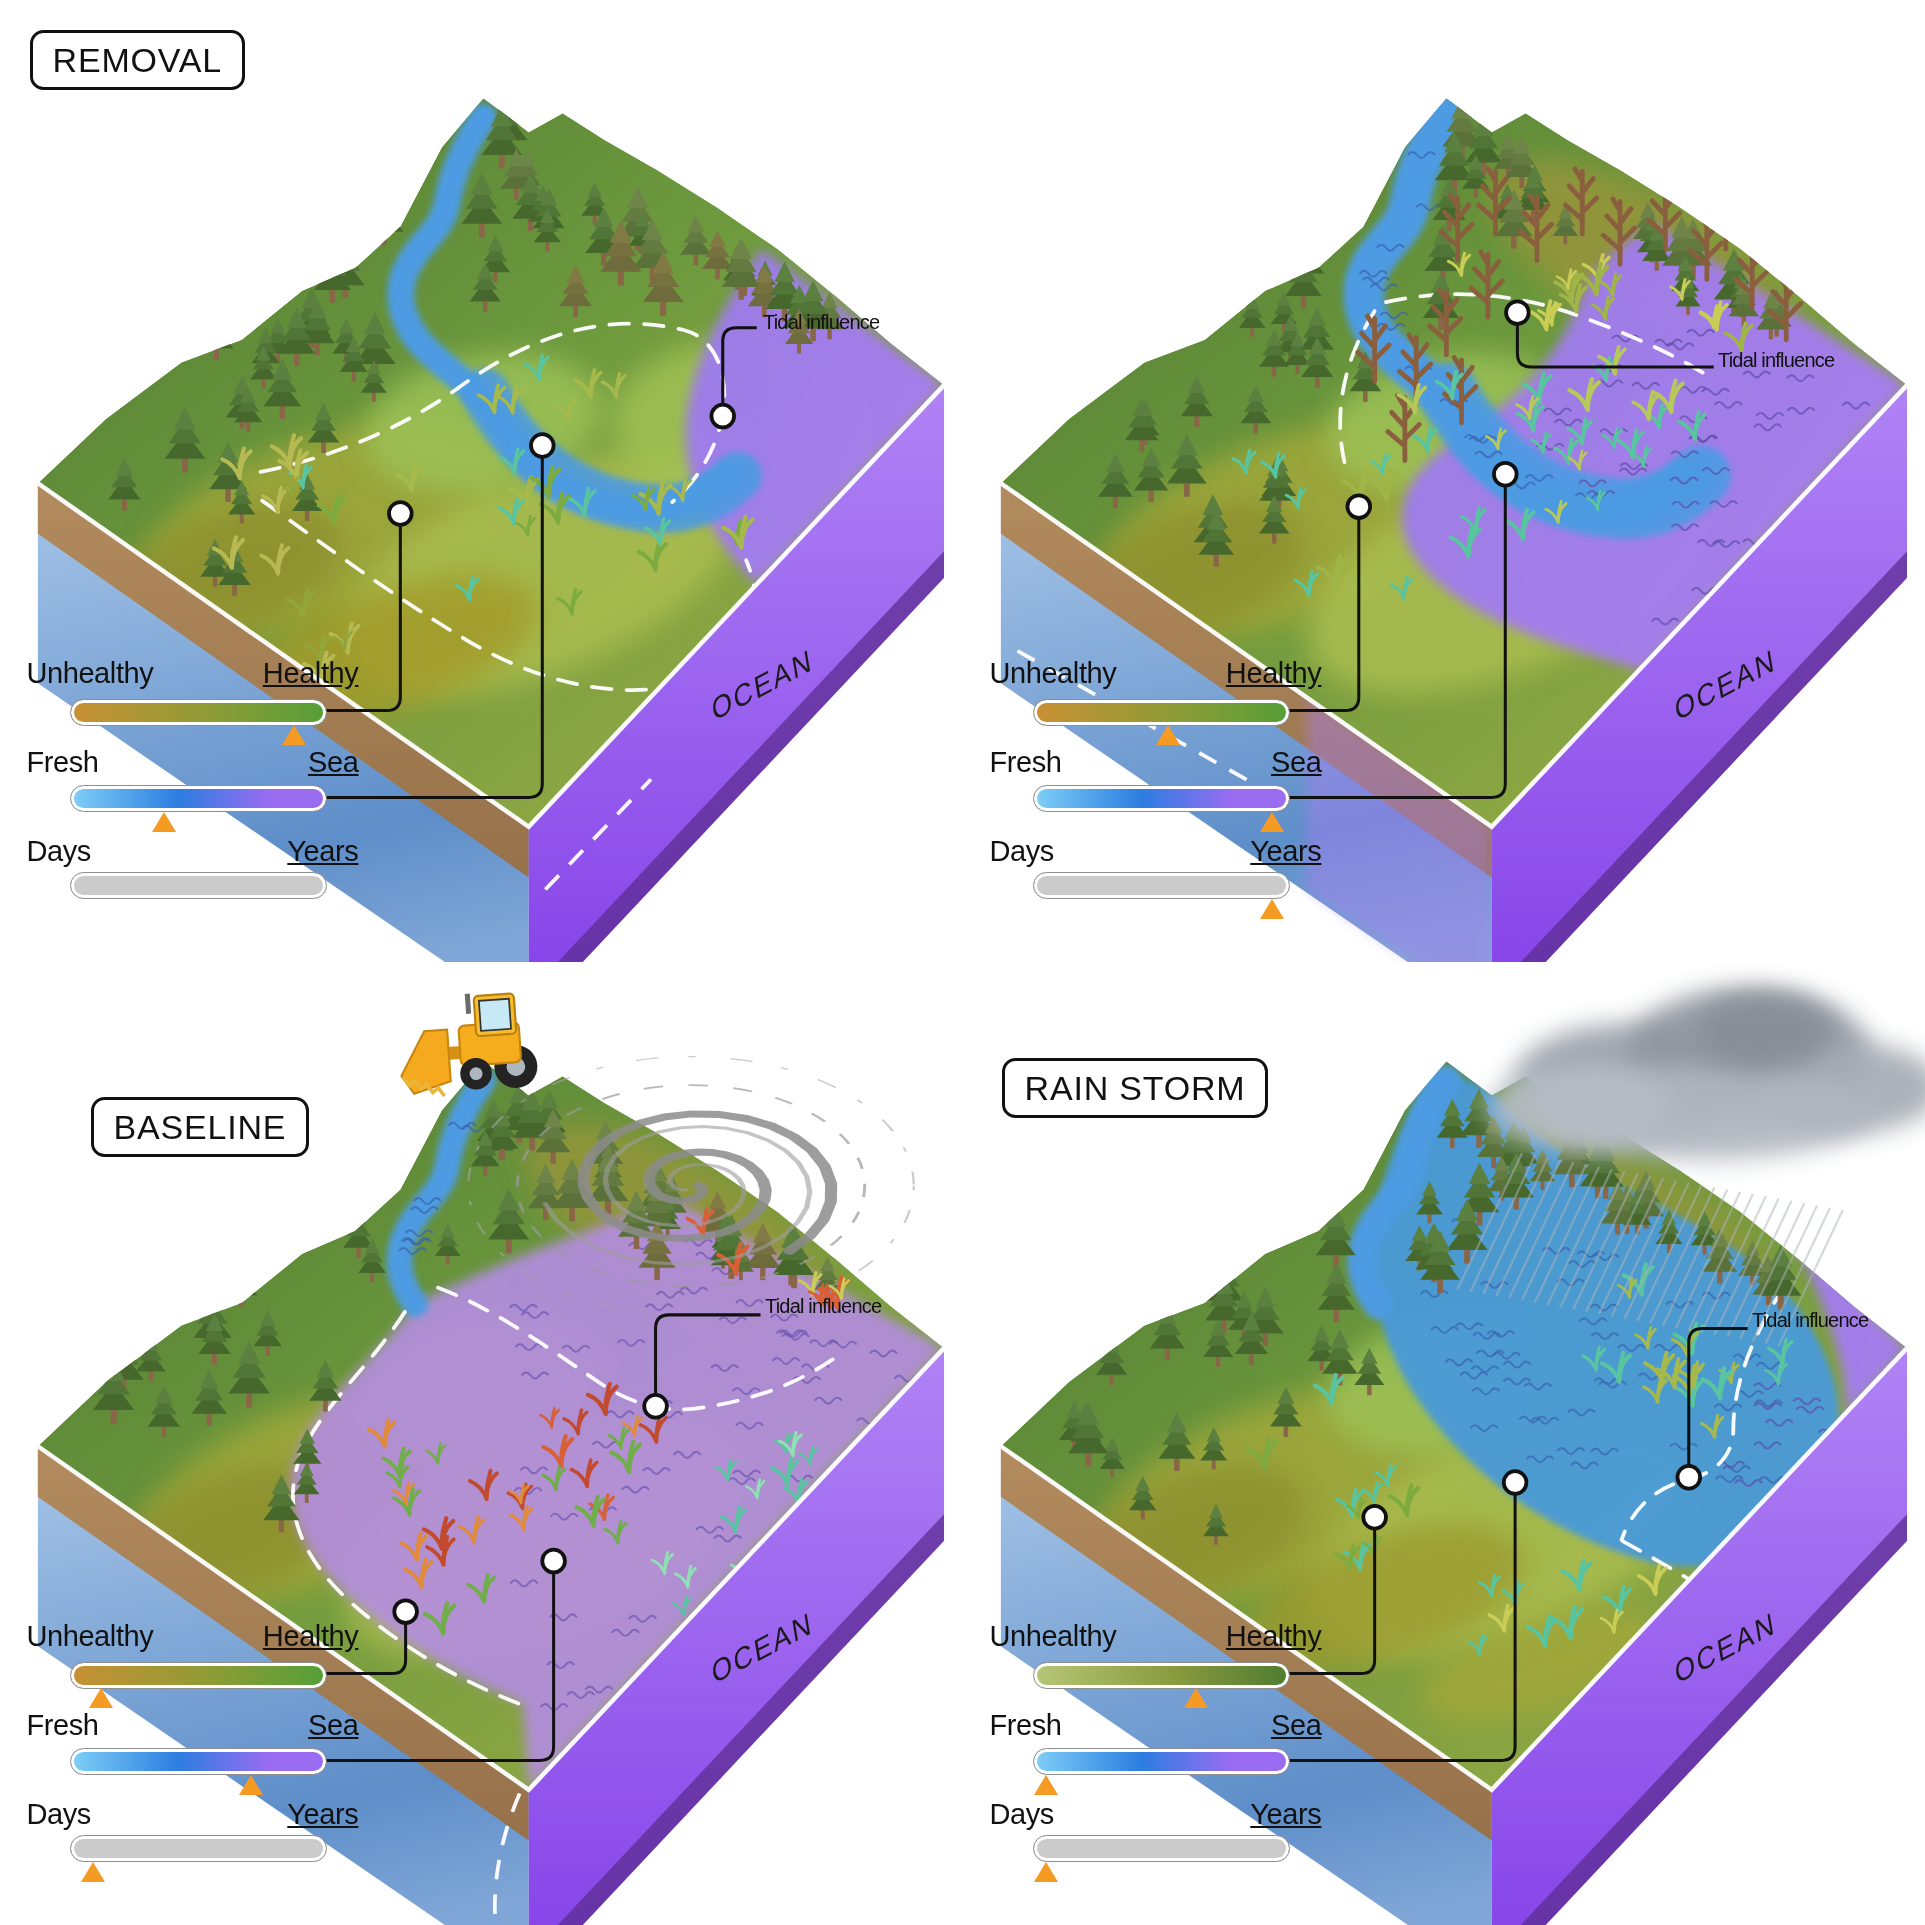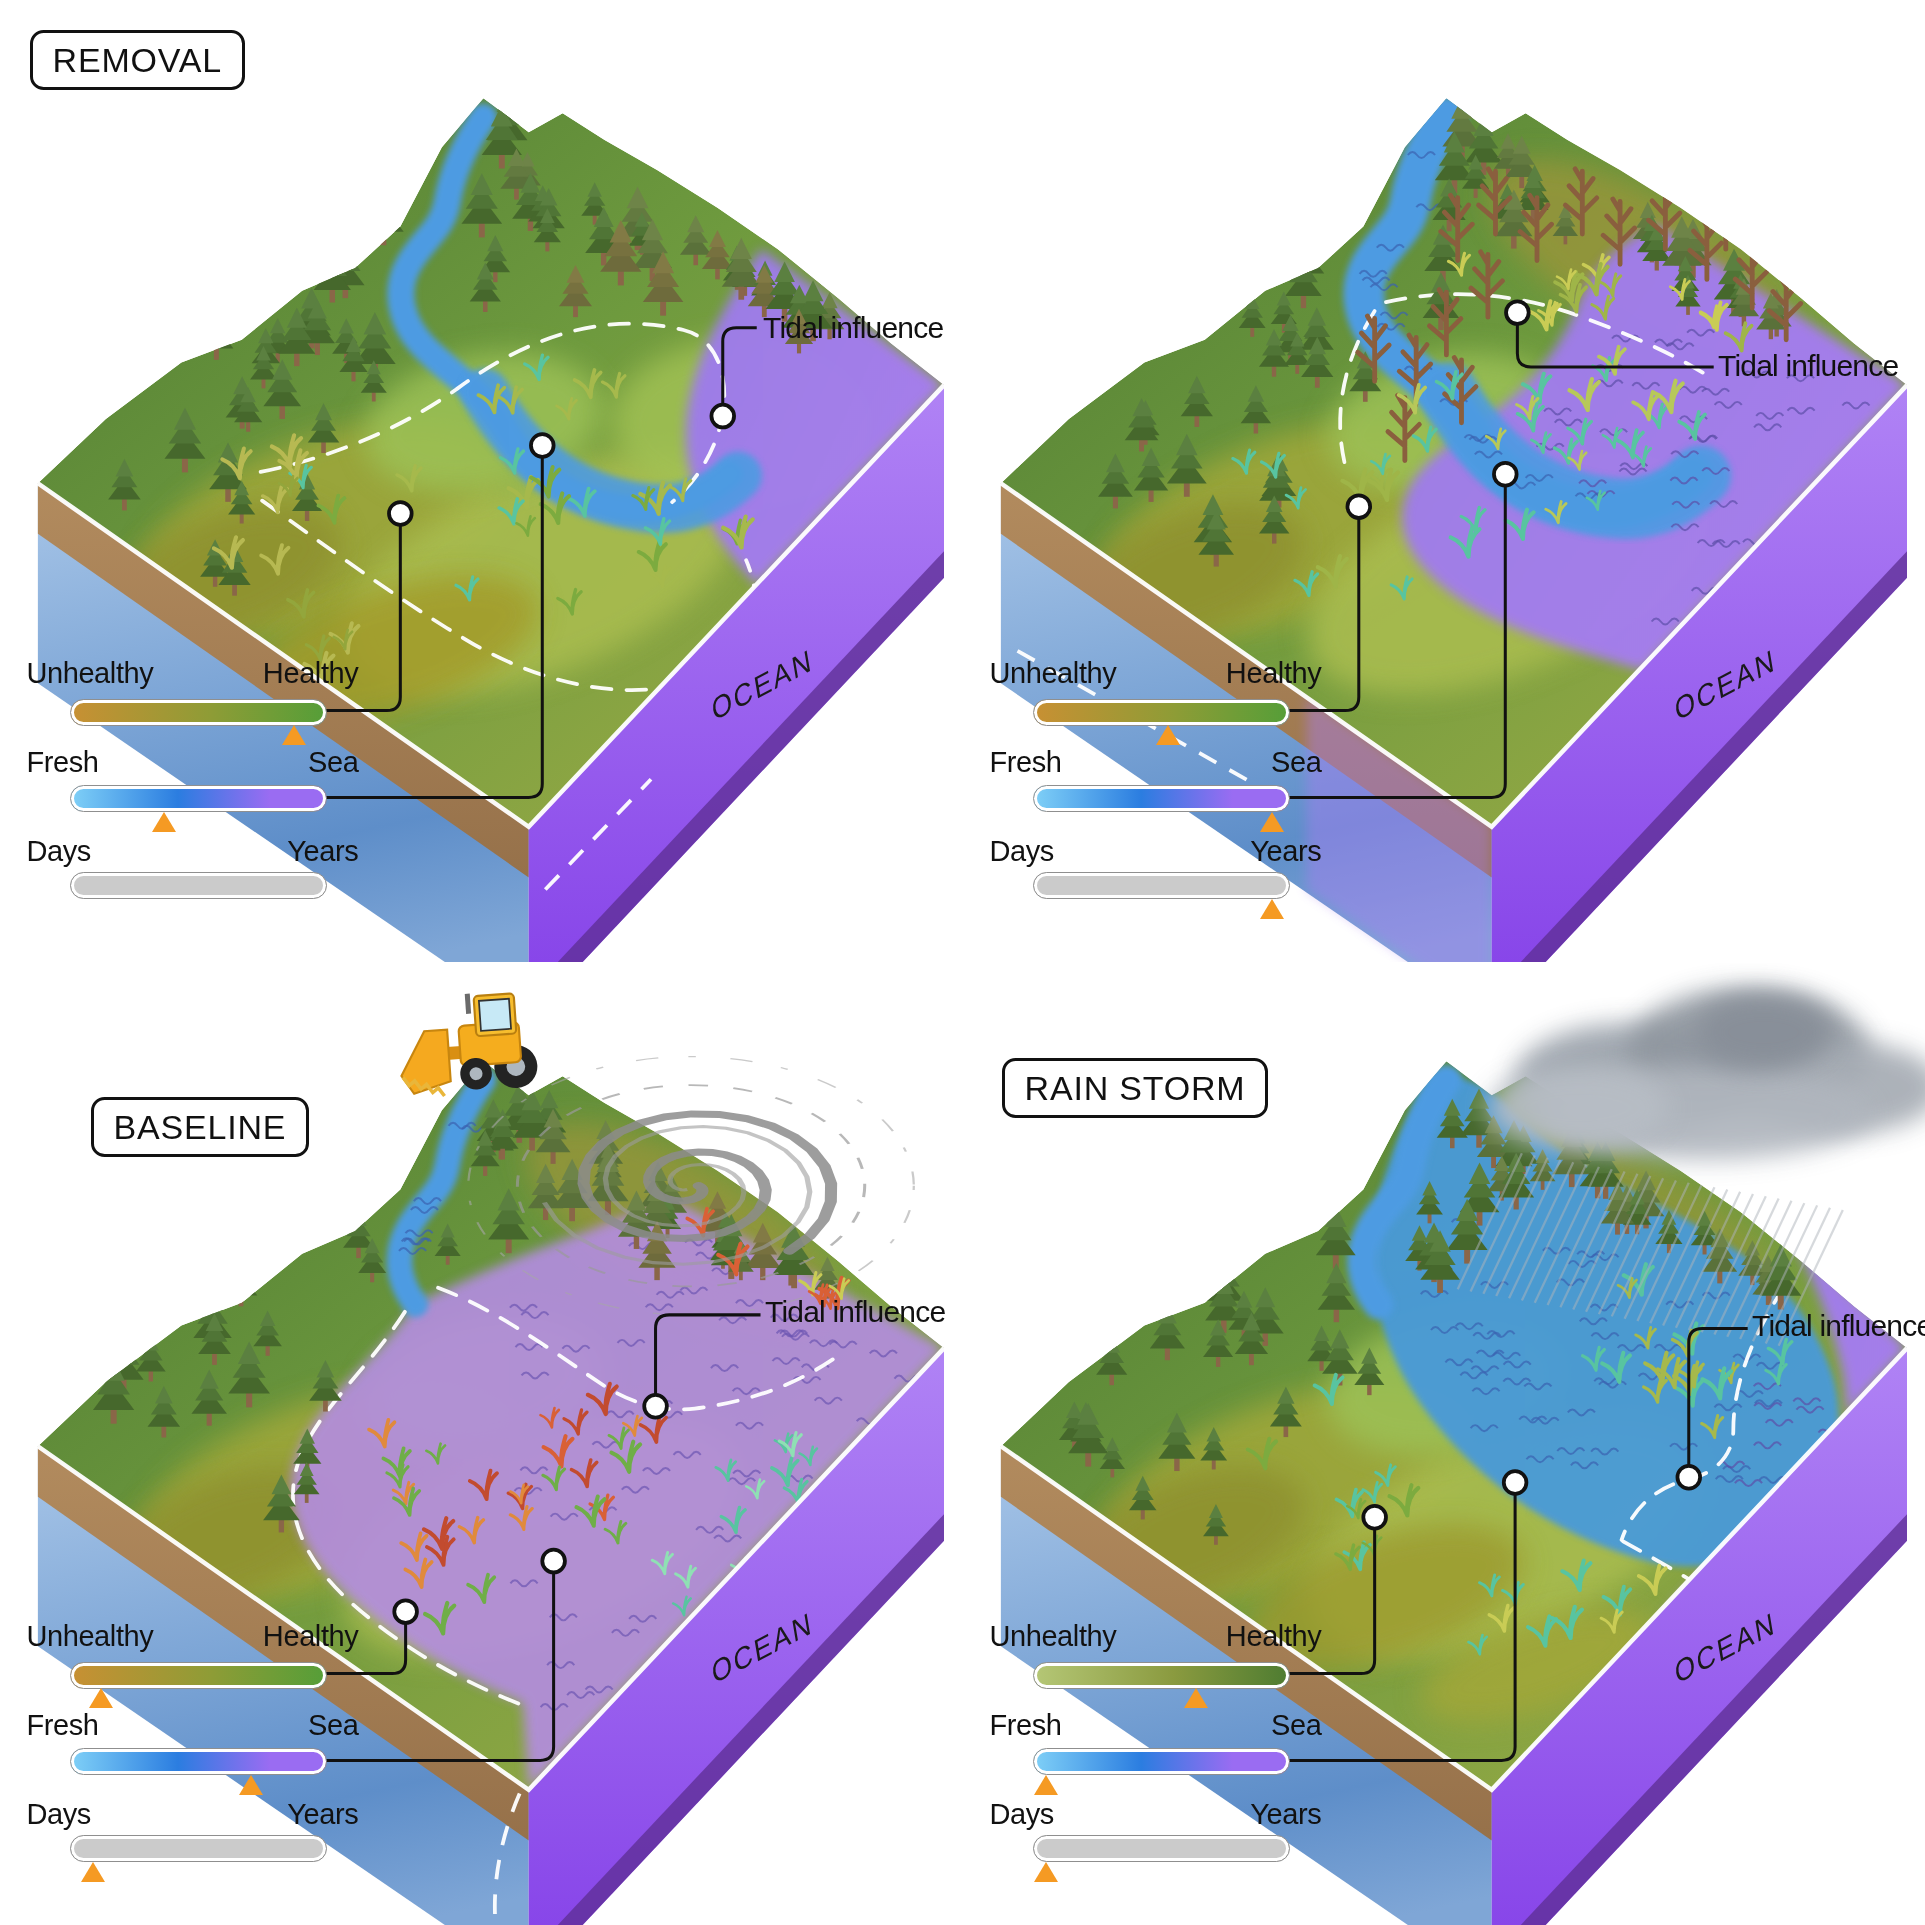--- a/index.html
+++ b/index.html
@@ -4,24 +4,24 @@
 <style>
   html,body{margin:0;padding:0;}
   body{width:1926px;height:1925px;background:#fff;position:relative;overflow:hidden;
        font-family:"Liberation Sans", sans-serif;color:#111;}
   .panel{position:absolute;width:963px;height:962px;}
   #panel0{left:0;top:0;} #panel1{left:963px;top:0;}
   #panel2{left:0;top:963px;} #panel3{left:963px;top:963px;}
   .scene{position:absolute;left:0;top:0;width:963px;height:962px;}
   .title-box{position:absolute;background:#fff;border:3px solid #111;border-radius:13.6px;
      font-size:34px;letter-spacing:0.8px;padding:7.6px 19.6px;white-space:nowrap;color:#111;}
-  .tidal-label{position:absolute;font-size:30px;letter-spacing:-0.8px;white-space:nowrap;color:#111;}
+  .tidal-label{position:absolute;font-size:20px;letter-spacing:-0.8px;white-space:nowrap;color:#111;}
   .glabel{position:absolute;font-size:29px;letter-spacing:-0.4px;color:#111;}
   .glabel.l{left:26.4px;}
-  .glabel.r{width:332px;left:26.4px;text-align:right;}
+  .glabel.r{width:332px;left:26.4px;text-align:right;text-decoration:underline;}
   .gbar{position:absolute;left:70px;width:255px;height:25px;border-radius:13.6px;
         border:1.5px solid #8f8f8f;box-shadow:inset 0 0 0 3px #fff;}
   .gmarker{position:absolute;width:0;height:0;border-left:12px solid transparent;
         border-right:12px solid transparent;border-bottom:20.4px solid var(--marker,#F59A23);}
 </style>
 </head>
 <body style="--marker: #F59A23;">
 
 <section class="panel" id="panel0">
   <svg class="scene" id="scene0" viewBox="0 0 1275 1274">

